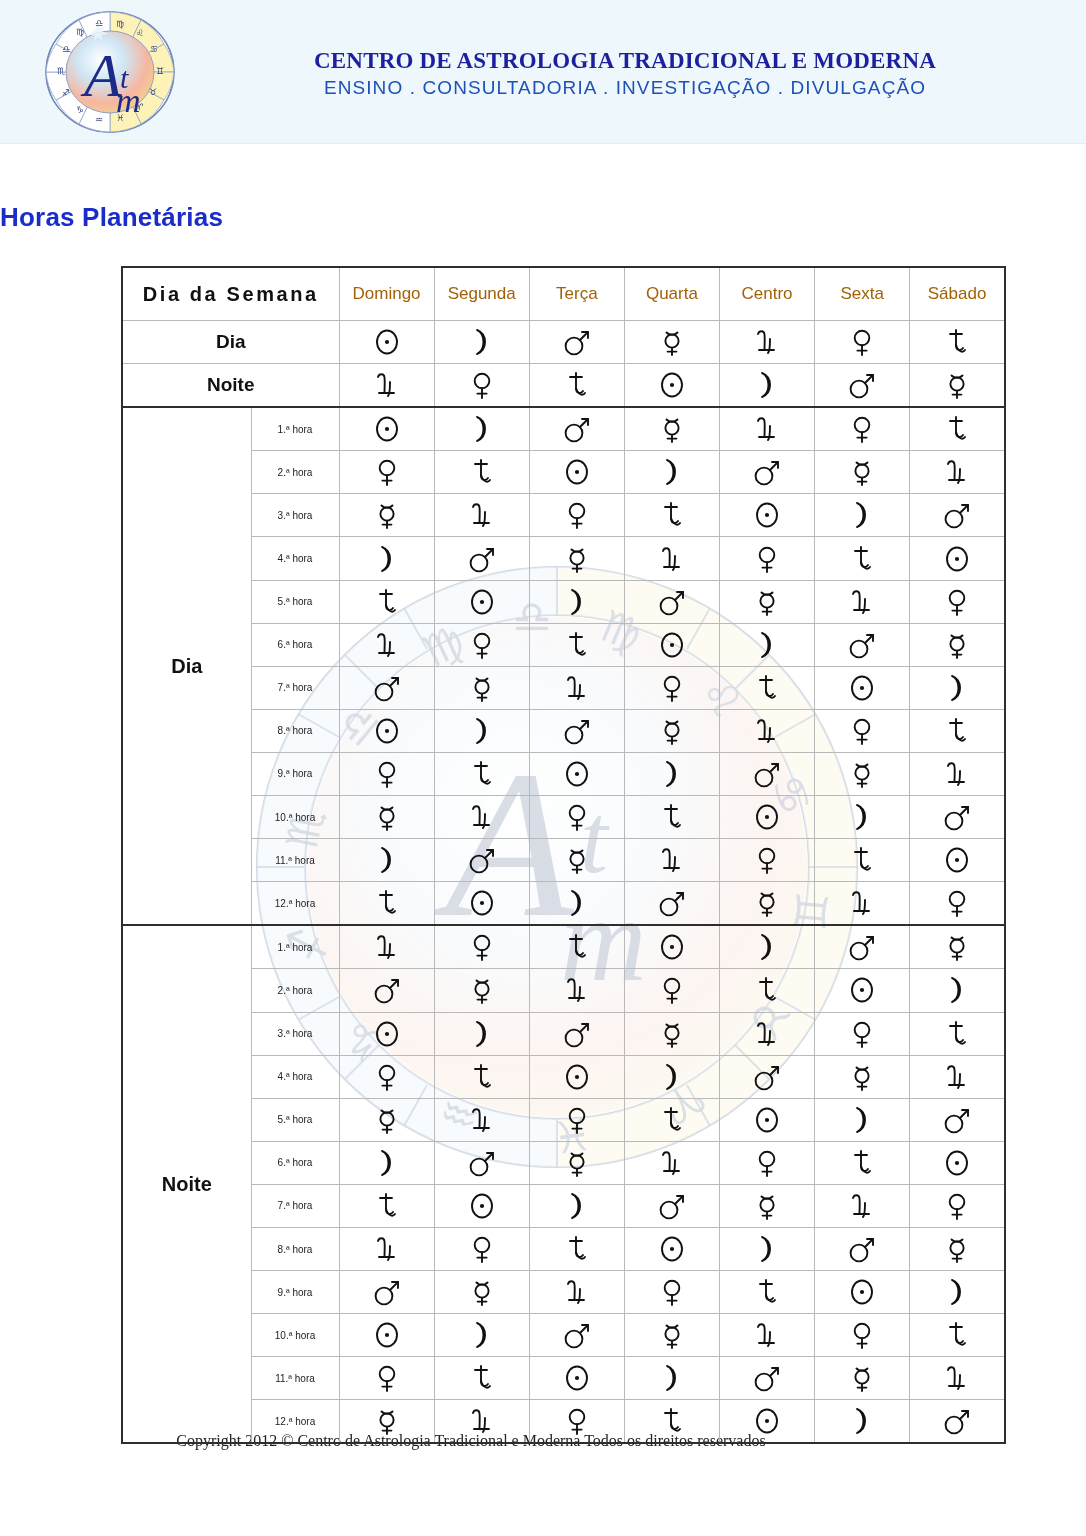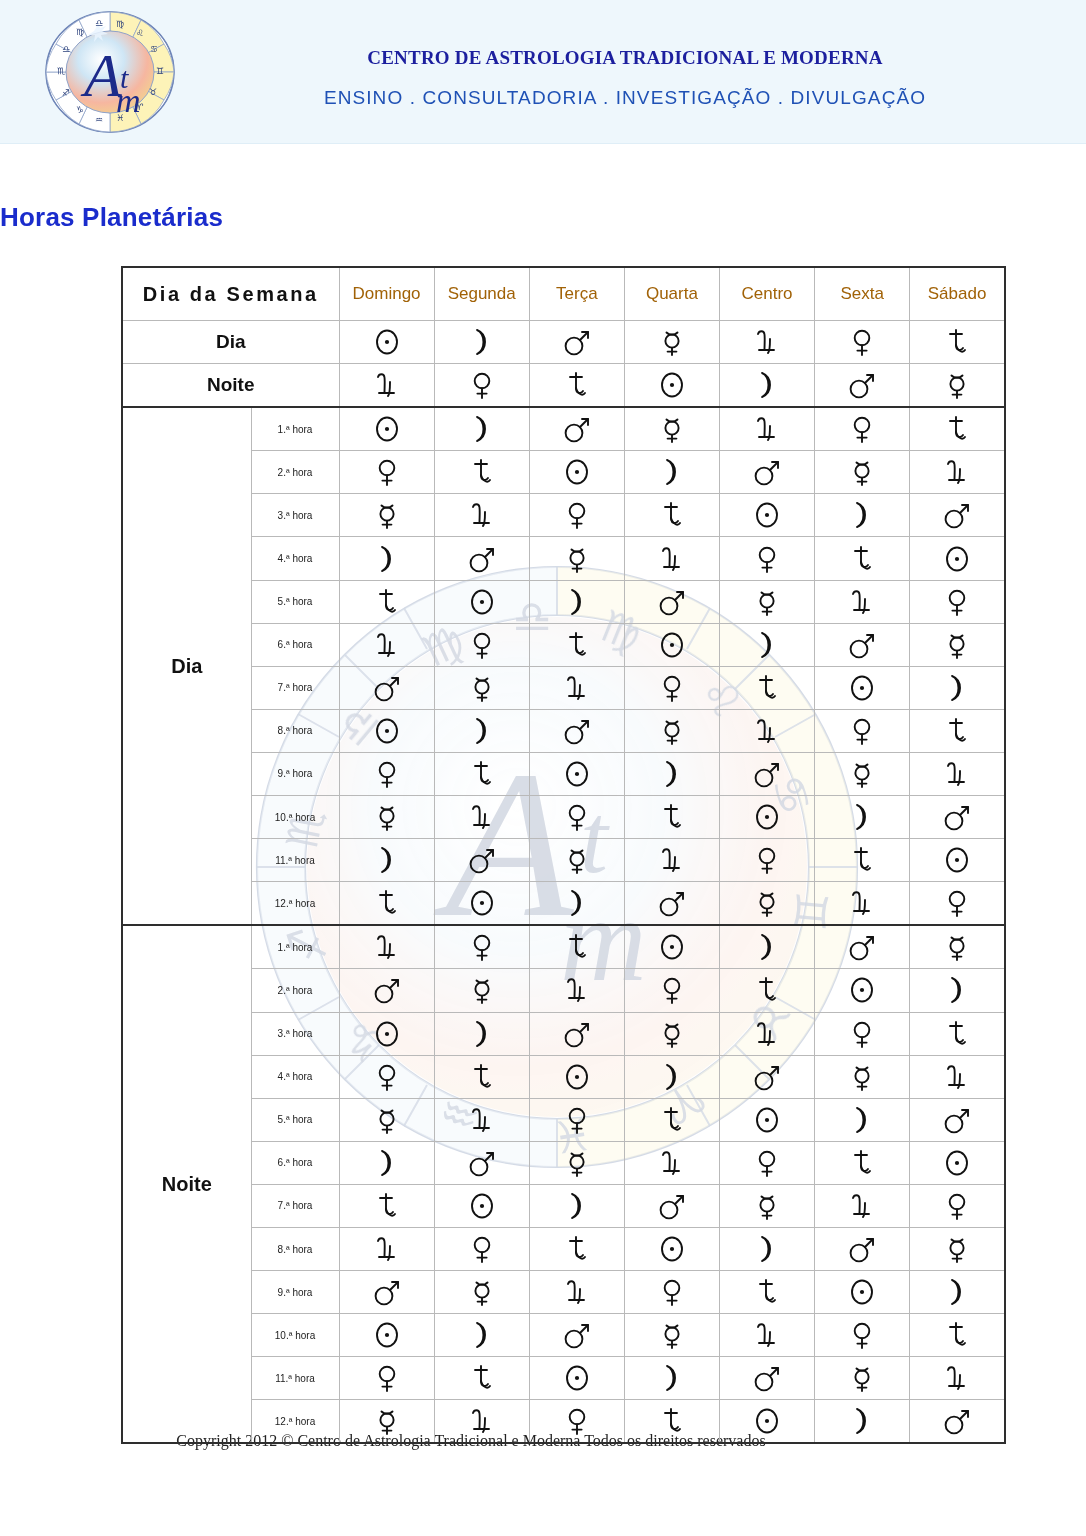--- a/index.html
+++ b/index.html
@@ -20,27 +20,27 @@
   #logo{
     position:absolute; left:36px; top:8px; width:148px; height:128px;
   }
   #logo svg{ display:block; width:148px; height:128px; }
 
   #header-text{
     position:absolute; left:225px; top:48px; width:800px; text-align:center;
   }
   #org-title{
     font-family:"Liberation Serif", serif;
-    font-weight:bold; font-size:19px; letter-spacing:.2px;
+    font-weight:bold; font-size:23px; letter-spacing:.2px;
     color:#1c1f9e; white-space:nowrap; line-height:1.1;
   }
   #org-sub{
     font-family:"Liberation Sans", sans-serif;
     font-size:19px; letter-spacing:1.1px; color:#1f51b5;
-    margin-top:18px; white-space:nowrap;
+    margin-top:4px; white-space:nowrap;
   }
 
   
   #page-title{
     position:absolute; left:0; top:202px; width:1086px; text-align:left;
     font-size:26px; font-weight:bold; color:#1a2ccc;
     letter-spacing:.2px;
   }
 
   

